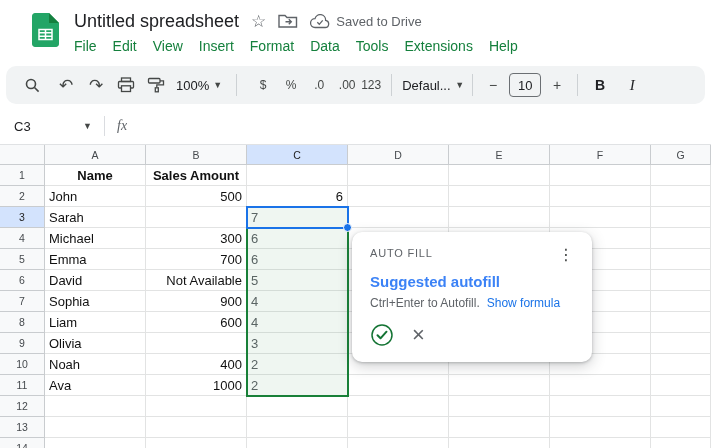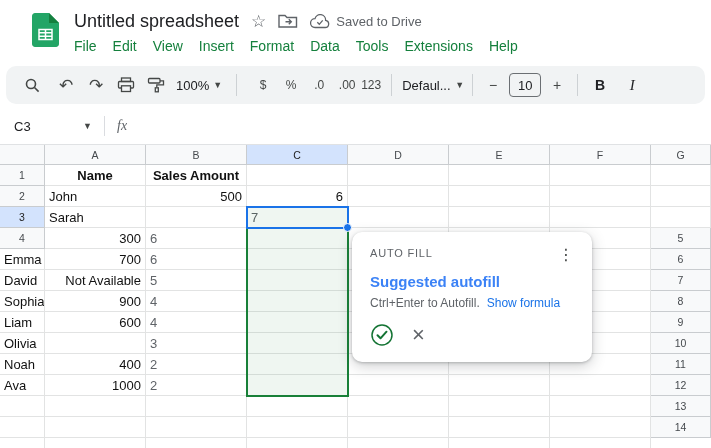--- a/index.html
+++ b/index.html
@@ -207,20 +207,21 @@
       <div class="cell"></div>
       <div class="gh hl">3</div>
       <div class="cell">Sarah</div>
       <div class="cell"></div>
       <div class="cell sug">7</div>
       <div class="cell"></div>
       <div class="cell"></div>
       <div class="cell"></div>
       <div class="cell"></div>
       <div class="gh">4</div>
+      <div class="cell">Michael</div>
       <div class="cell right">300</div>
       <div class="cell sug">6</div>
       <div class="cell"></div>
       <div class="cell"></div>
       <div class="cell"></div>
       <div class="cell"></div>
       <div class="gh">5</div>
       <div class="cell">Emma</div>
       <div class="cell right">700</div>
       <div class="cell sug">6</div>

